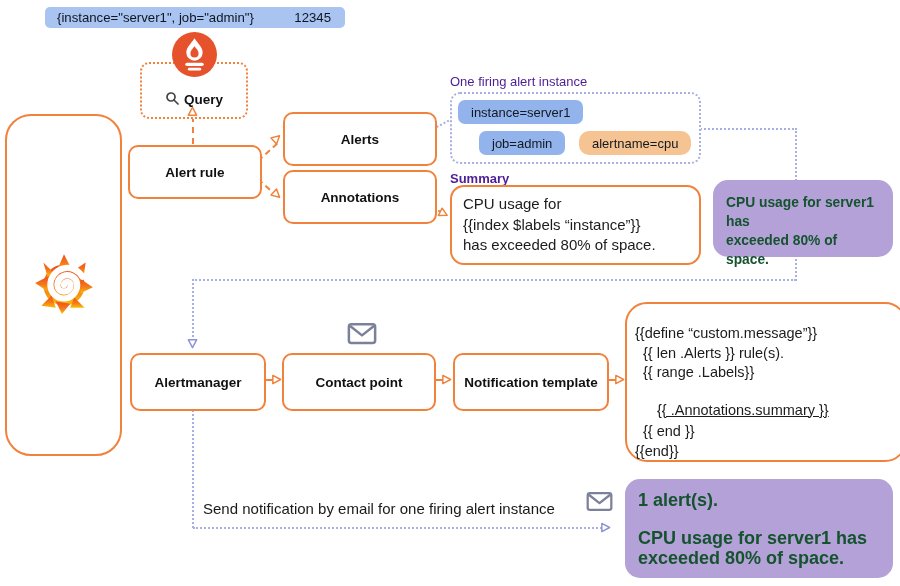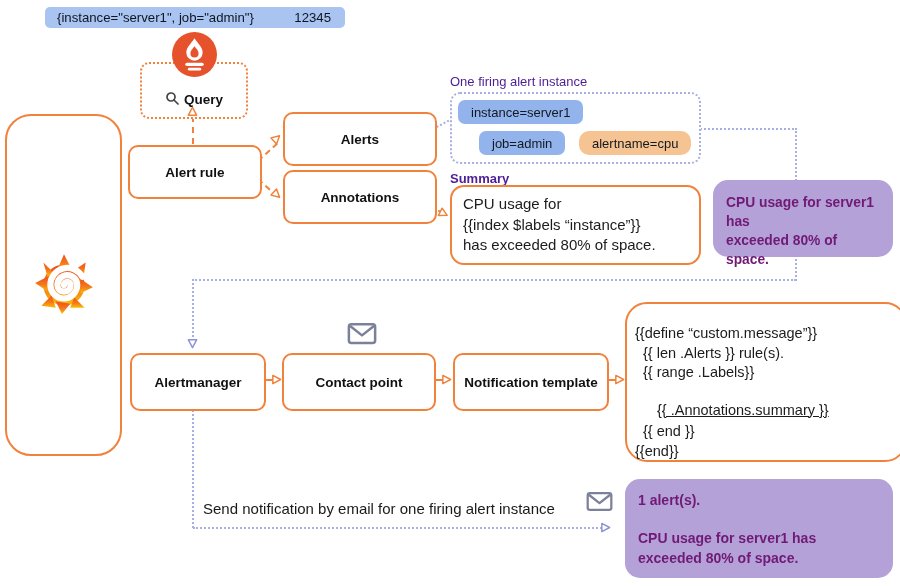--- a/index.html
+++ b/index.html
@@ -28,21 +28,21 @@
         background:#fff;z-index:2;}
   .chip{position:absolute;height:24px;border-radius:7px;display:flex;align-items:center;
         padding:0 13px;font-size:13px;color:#14181f;}
   .chip-blue{background:var(--chip-blue);}
   .chip-orange{background:var(--chip-orange);}
 
   .mini-title{position:absolute;text-align:left;font-size:13px;color:#4c1d95;z-index:2;}
   .mini-title.bold{font-weight:bold;font-size:13px;}
 
   .purple-box{position:absolute;background:var(--purple-fill);border-radius:15px;
-        font-weight:bold;font-size:13.8px;line-height:19px;color:#701a75;
+        font-weight:bold;font-size:13.8px;line-height:19px;color:#14532d;
         padding:13px 13px;z-index:3;}
 
   .summary-box{font-size:15px;line-height:20.5px;color:#1c1c1c;padding:7px 11px;}
   .tpl-box{font-size:14.5px;line-height:19.5px;color:#1c1c1c;padding:20px 8px 0 8px;border-radius:22px;}
   .tpl-line.ind1{padding-left:8px;}
   .tpl-line.ind2{padding-left:22px;}
 
   .note-text{position:absolute;font-size:15px;color:#1a1a1a;z-index:2;}
 
   
@@ -175,21 +175,21 @@
   </div>
   <div class="icon-abs" style="left:586px;top:490px;">
     <svg width="27" height="23" viewBox="0 0 24 20">
       <rect x="1.5" y="2.5" width="21" height="15" rx="2" fill="#fff" stroke="var(--envelope-gray)" stroke-width="2"></rect>
       <polyline points="2.5,4 12,11.5 21.5,4" fill="none" stroke="var(--envelope-gray)" stroke-width="2" stroke-linejoin="round"></polyline>
     </svg>
   </div>
 
   <div class="note-text" style="left:203px;top:500px;">Send notification by email for one firing alert instance</div>
 
-  <div class="purple-box" style="left:625px;top:479px;width:242px;height:77px;font-size:14px;line-height:20px;padding:11px 13px;">
+  <div class="purple-box" style="left:625px;top:479px;width:242px;height:77px;font-size:18px;line-height:20px;padding:11px 13px;">
     <div>1 alert(s).</div>
     <div style="margin-top:18px;">CPU usage for server1 has</div>
     <div>exceeded 80% of space.</div>
   </div>
 
   <div class="dash-v" style="left:192px;top:116px;height:28px;"></div>
   <span class="head" style="left:187px;top:106px;transform:rotate(-90deg);">
       <svg width="11" height="11" viewBox="0 0 12 12">
         <polygon points="2,1.5 10.5,6 2,10.5"></polygon>
       </svg>

